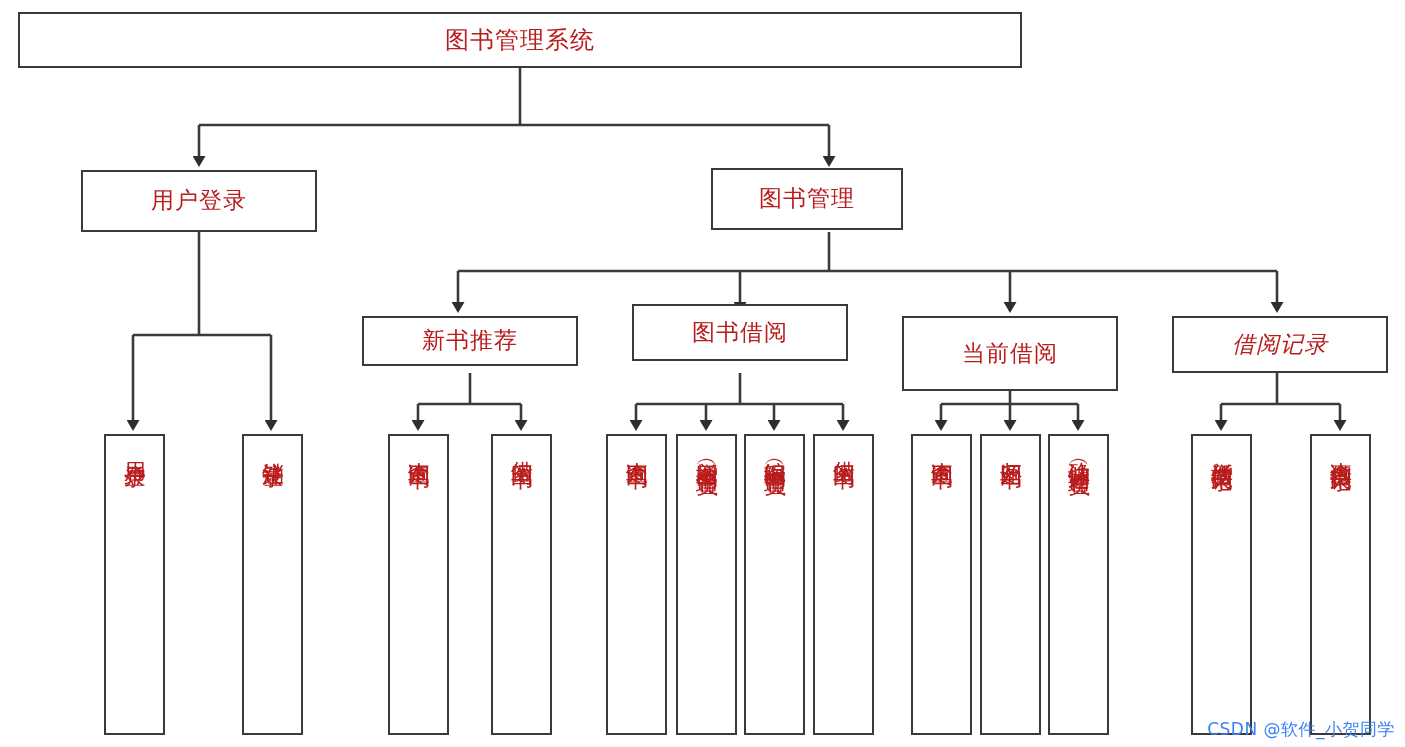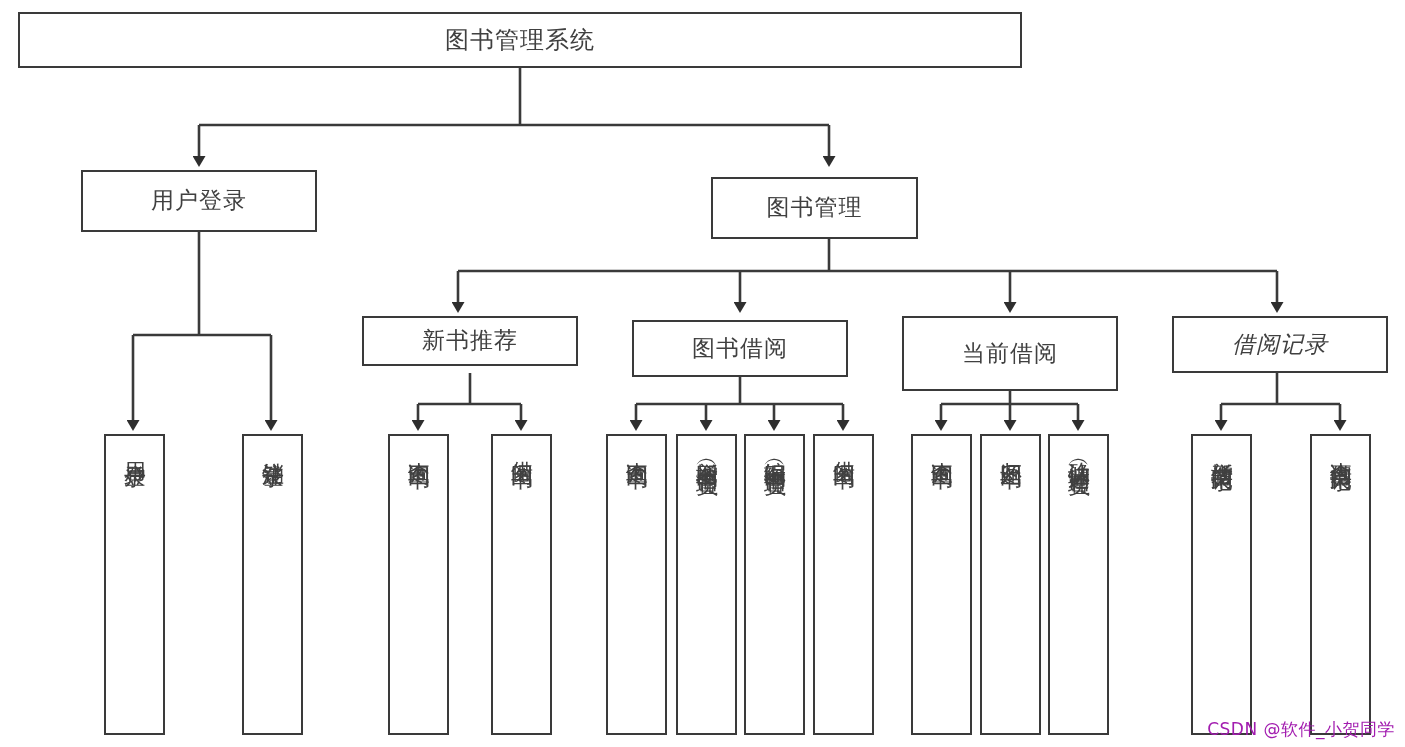--- a/index.html
+++ b/index.html
@@ -34,21 +34,21 @@
     display: flex;
     align-items: center;
     justify-content: center;
     z-index: 2;
   }
   .node .label {
     font-size: 23px;
     line-height: 1.12;
     letter-spacing: 1px;
     white-space: nowrap;
-    color: #404040;
+    color: #b91c1c;
   }
   .node.level-0 .label { font-size: 24px; }
   .node.level-1 .label { font-size: 23px; }
   .node.level-2 .label { font-size: 23px; }
   .node.leaf {
     align-items: flex-start;
     padding-top: 8px;
   }
   .node.leaf .label {
     writing-mode: vertical-rl;
@@ -57,21 +57,21 @@
     line-height: 1.22;
     letter-spacing: 2px;
     white-space: pre-line;
     text-align: left;
   }
   #watermark {
     position: absolute;
     right: 10px;
     bottom: 6px;
     font-size: 17px;
-    color: #a21caf;
+    color: #3b82f6;
     letter-spacing: 0.5px;
     z-index: 3;
     white-space: nowrap;
   }
 </style>
 </head>
 <body>
 
 <div id="canvas">
 
@@ -125,28 +125,28 @@
     </g>
   </svg>
 
   <div class="node level-0" style="left:18px; top:12px; width:1004px; height:56px;">
     <span class="label">图书管理系统</span>
   </div>
 
   <div class="node level-1" style="left:81px; top:170px; width:236px; height:62px;">
     <span class="label">用户登录</span>
   </div>
-  <div class="node level-1" style="left:711px; top:177px; width:207px; height:62px;justify-content:center;">
+  <div class="node level-1" style="left:711px; top:168px; width:192px; height:62px;justify-content:center;">
     <span class="label">图书管理</span>
   </div>
 
   <div class="node level-2" style="left:362px; top:316px; width:216px; height:50px;">
     <span class="label">新书推荐</span>
   </div>
-  <div class="node level-2" style="left:632px; top:320px; width:216px; height:57px;">
+  <div class="node level-2" style="left:632px; top:304px; width:216px; height:57px;">
     <span class="label">图书借阅</span>
   </div>
   <div class="node level-2" style="left:902px; top:316px; width:216px; height:75px;">
     <span class="label">当前借阅</span>
   </div>
   <div class="node level-2" style="left:1172px; top:316px; width:216px; height:57px;font-style:italic;">
     <span class="label">借阅记录</span>
   </div>
 
   <div class="node leaf" style="left:104px; top:434px; width:61px; height:301px;">

